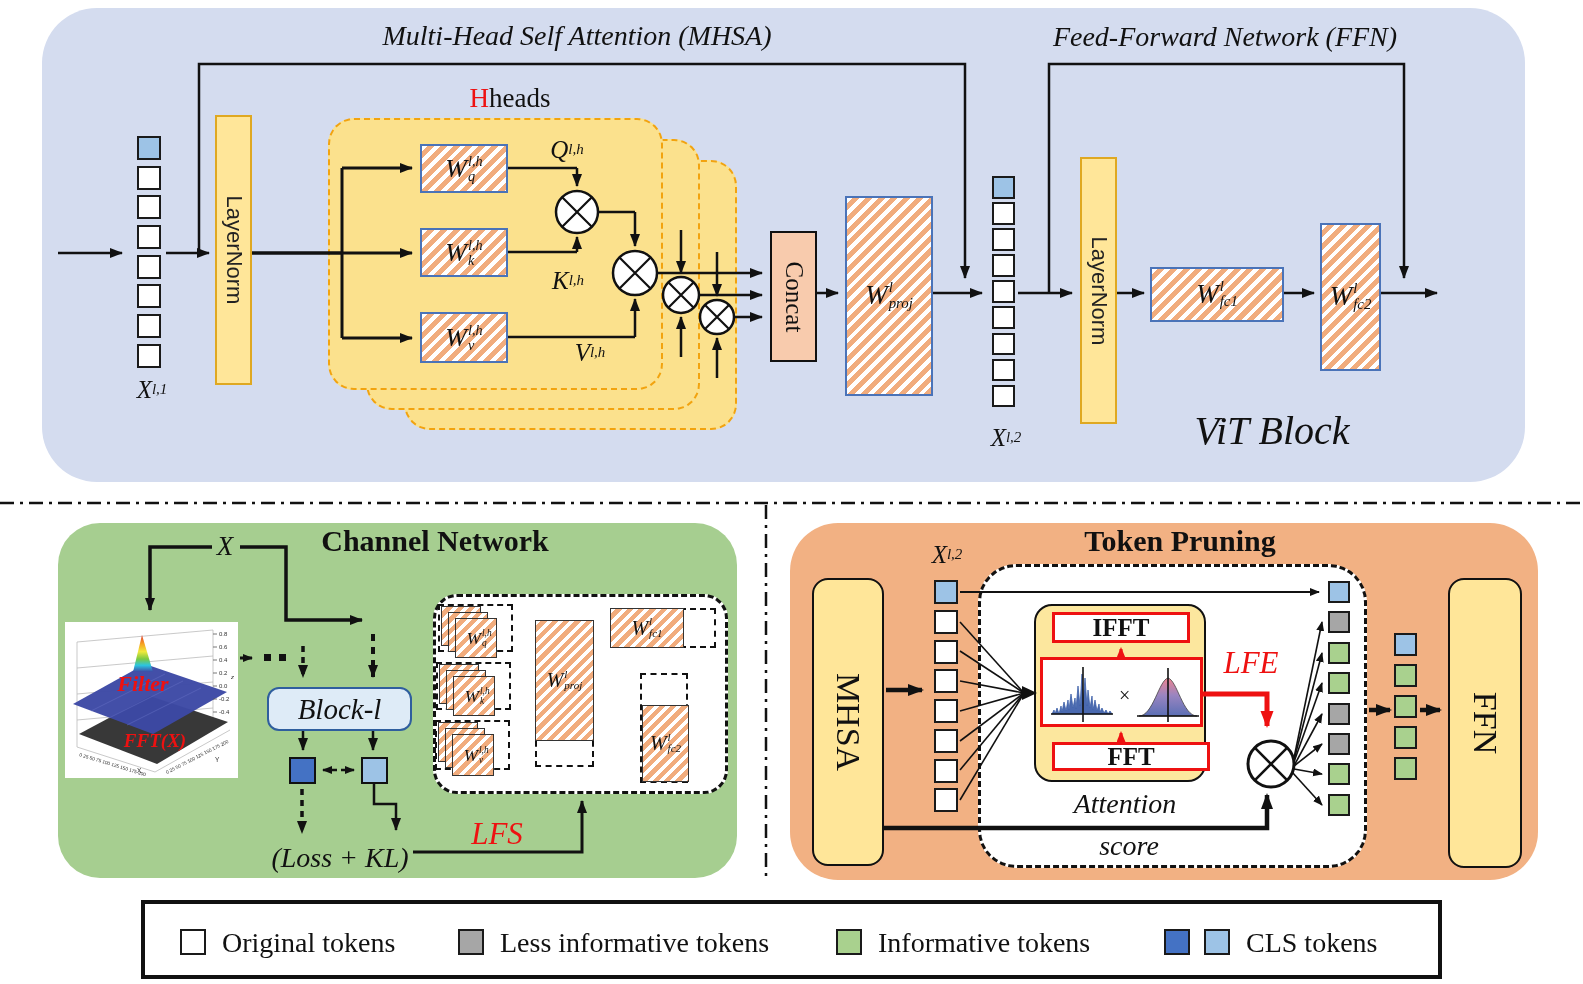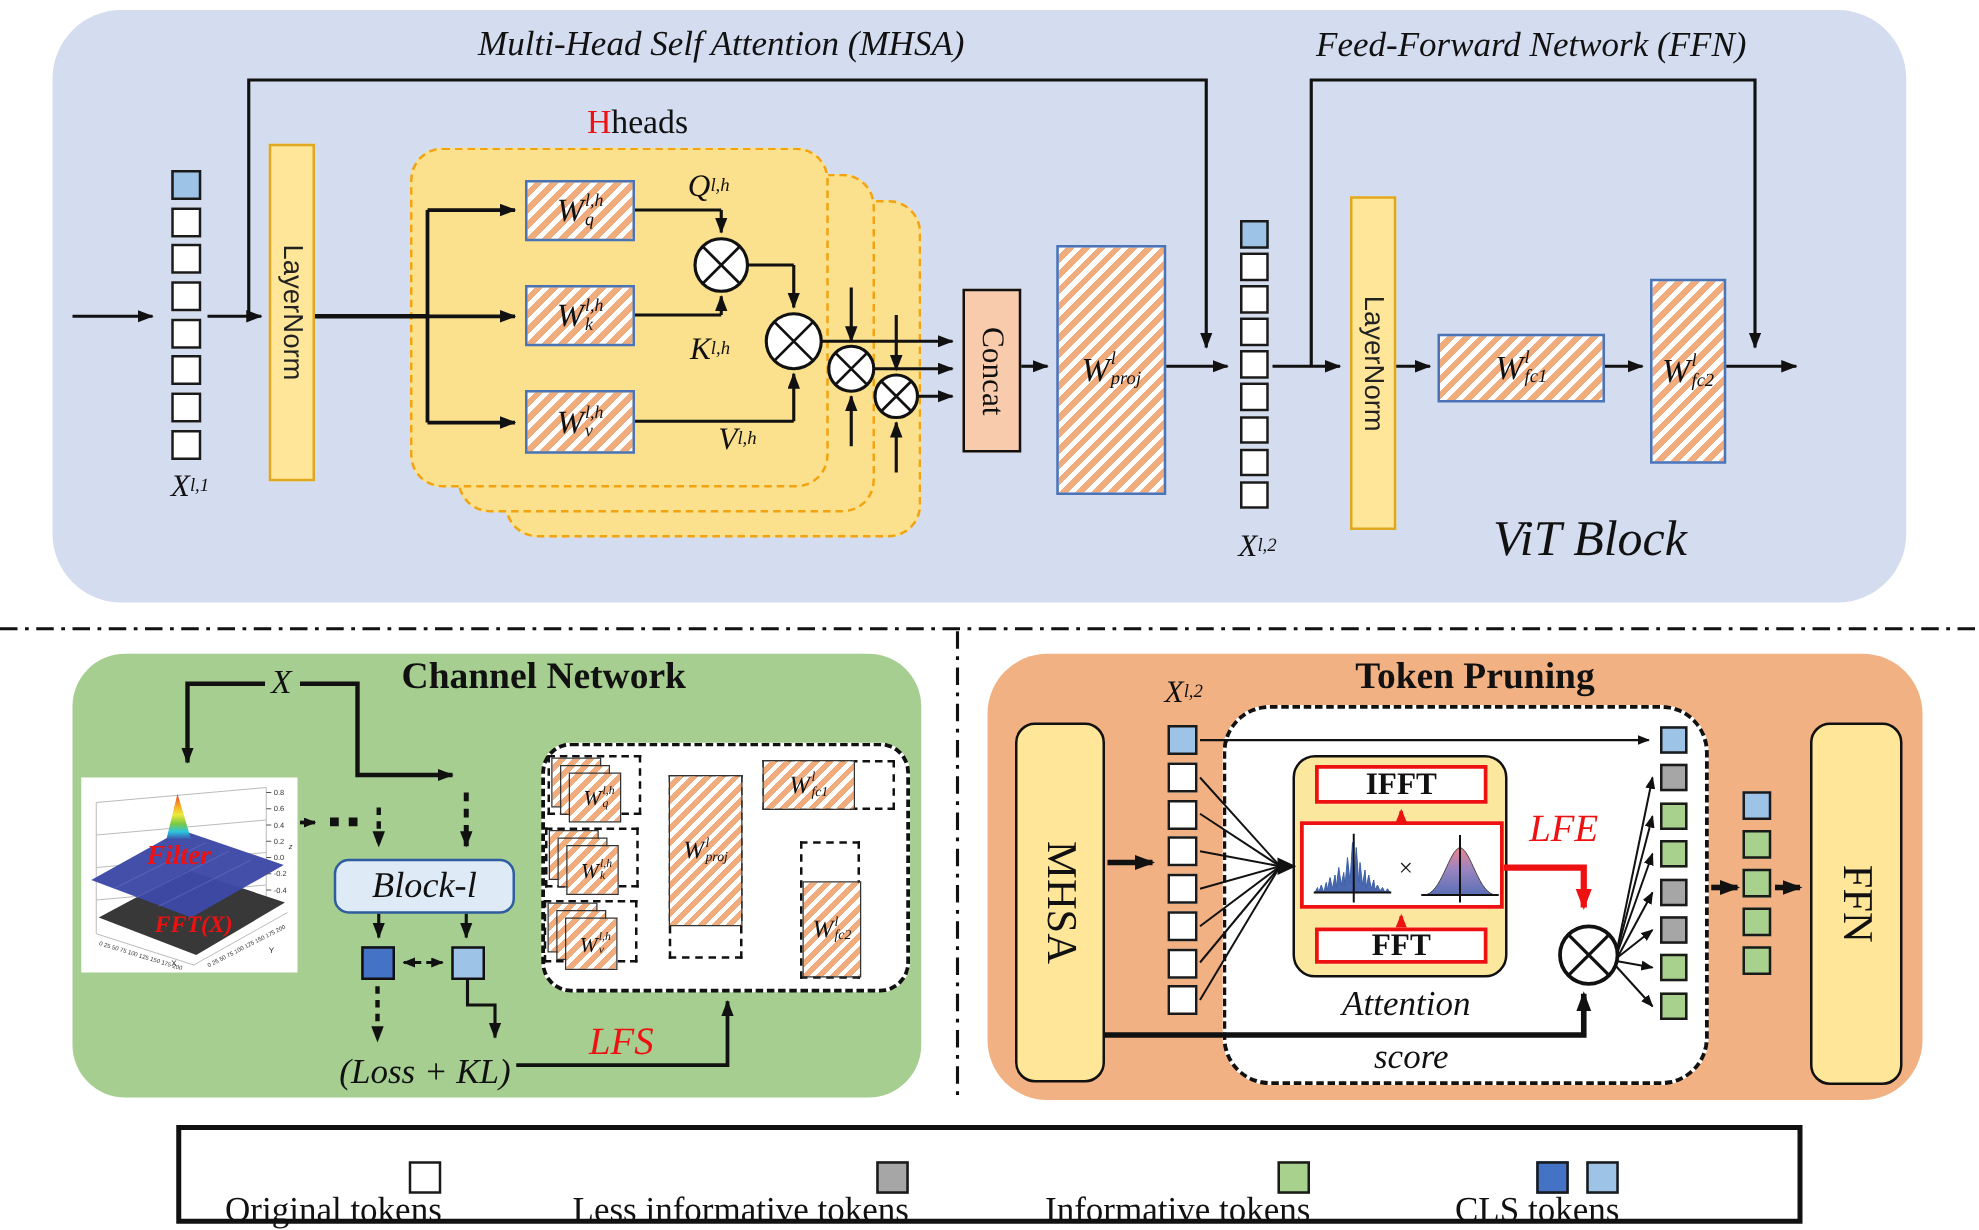--- a/index.html
+++ b/index.html
@@ -57,21 +57,21 @@
   .col-tout2 .tok{width:23px;height:23px;border-width:2px;}
 
   
   .mlabel{font-family:"Liberation Serif",serif;font-style:italic;color:#111;}
   .stk{display:inline-flex;flex-direction:column;justify-content:center;font-size:0.55em;
        line-height:1.05;text-align:left;vertical-align:-0.5em;margin-left:1px;font-style:italic;}
   .sup1{font-size:0.6em;vertical-align:0.45em;font-style:italic;}
   .sub1{font-size:0.6em;vertical-align:-0.35em;font-style:italic;}
 
   
-  .lg-item{position:absolute;top:929px;display:flex;align-items:flex-end;gap:0;flex-direction:column;}
+  .lg-item{position:absolute;top:929px;display:flex;align-items:flex-start;gap:16px;}
   .lg-item .tok{width:26px;height:26px;}
   .lg-label{font-size:28px;line-height:1;}
 
   
   .plot3d{left:65px;top:622px;width:173px;height:156px;background:#fff;overflow:hidden;}
 
   svg.overlay{position:absolute;left:0;top:0;width:1583px;height:984px;pointer-events:none;z-index:30;}
 </style>
 </head>
 <body>
@@ -413,21 +413,21 @@
           <stop offset="0" stop-color="#ee8490"></stop>
             <stop offset="0.45" stop-color="#9a85c0"></stop>
             <stop offset="1" stop-color="#5b6fb5"></stop>
         </linearGradient>
       </defs>
       <path d="M4,52 C18,52 24,16 33,14 C42,16 48,52 62,52 Z" fill="url(#gg)" stroke="#444" stroke-width="0.8"></path>
       <line x1="2" y1="52" x2="64" y2="52" stroke="#111" stroke-width="1.6"></line>
       <line x1="33" y1="4" x2="33" y2="58" stroke="#111" stroke-width="1.6"></line>
     </svg>
   </div>
-  <div class="abs redbox" style="left:1052px;top:742px;width:138px;height:29px;">
+  <div class="abs redbox" style="left:1052px;top:742px;width:158px;height:29px;">
     <span class="bold serif" style="font-size:25px;">FFT</span>
   </div>
 
   <div class="ctr it serif red" style="left:1251px;top:662px;font-size:31px;">
       <span>LFE</span>
     </div>
   <div class="ctr it serif" style="left:1125px;top:804px;font-size:28px;">
       <span>Attention</span>
     </div>
   <div class="ctr it serif" style="left:1129px;top:846px;font-size:28px;text-align:center;">

